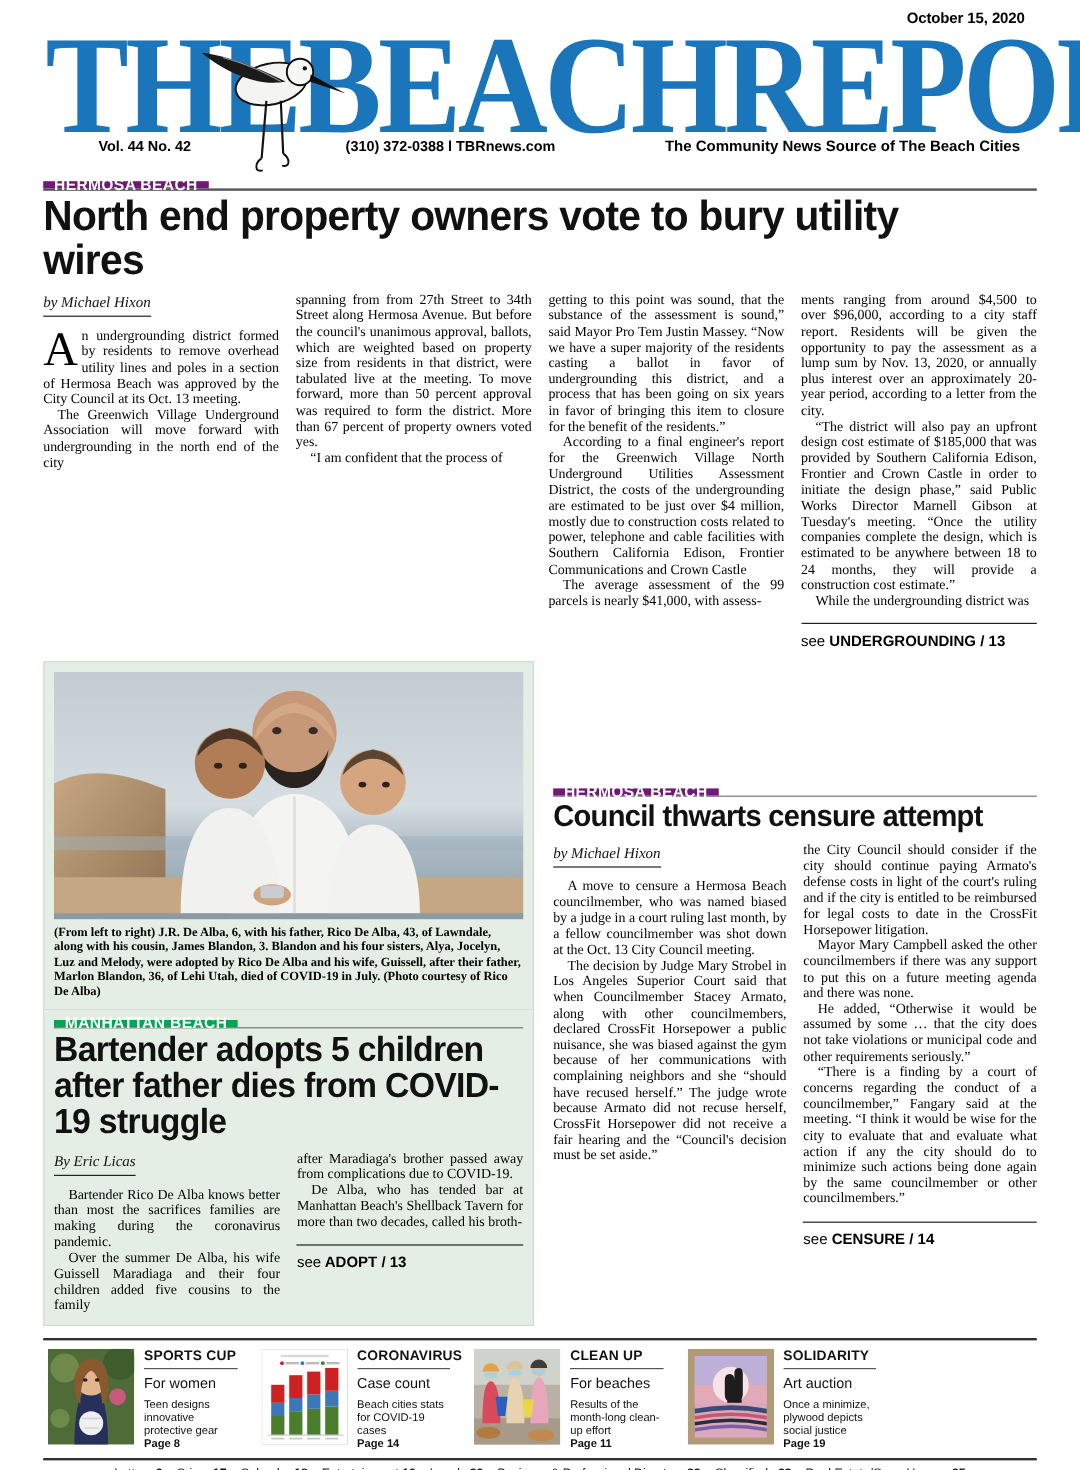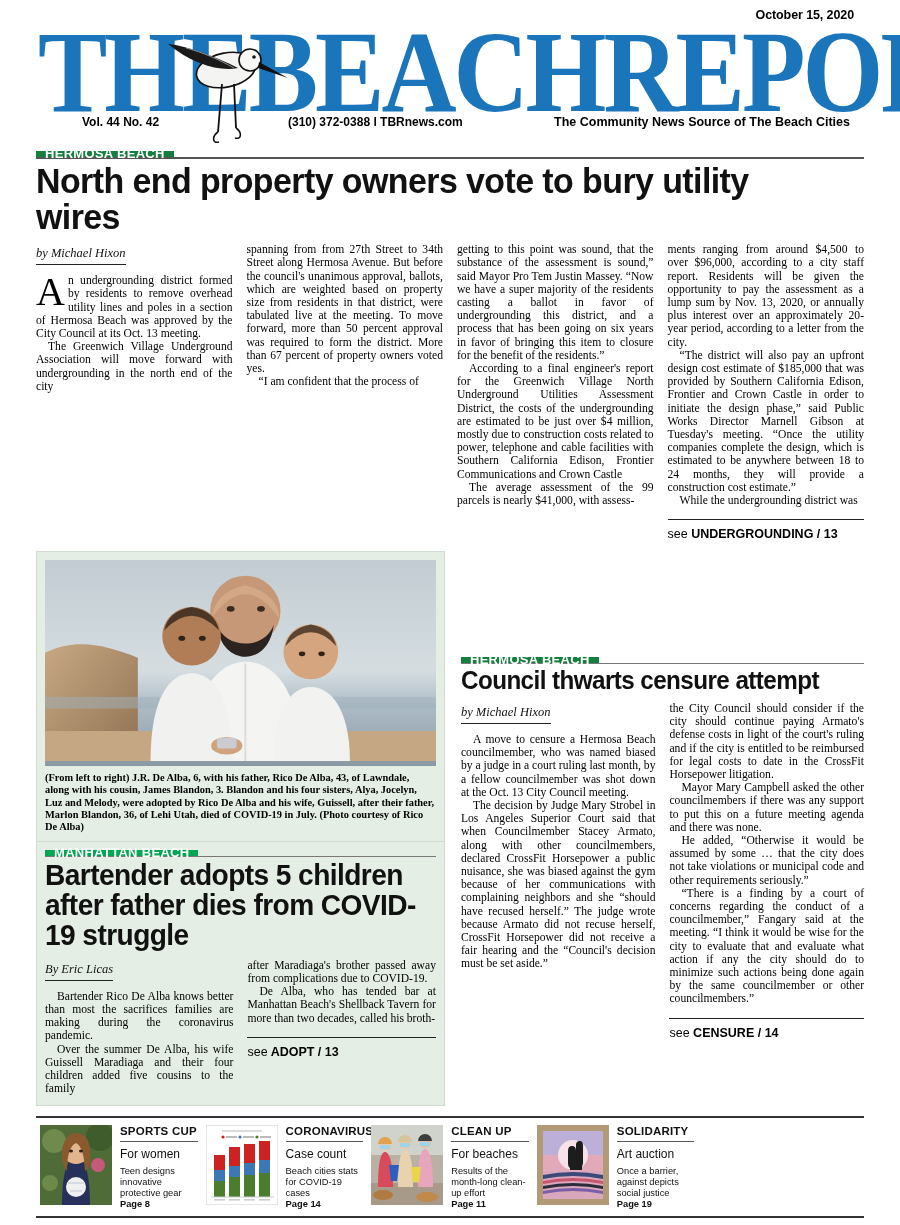--- a/index.html
+++ b/index.html
@@ -83,21 +83,21 @@
   .sec-tag {
     display: inline-block;
     font-family: "Liberation Sans", sans-serif;
     font-weight: bold;
     font-size: 13px;
     color: #fff;
     padding: 3px 9px 3px 9px;
     letter-spacing: 0.3px;
     vertical-align: bottom;
   }
-  .tag-hermosa { background: #15803d; }
+  .tag-hermosa { background: #701a75; }
   .tag-manhattan { background: #00a651; }
   .tag-row {
     position: relative;
     border-bottom: 2px solid #555;
     line-height: 0;
     margin-bottom: 4px;
   }
   .tag-row.sub { border-bottom: 1.5px solid #777; }
 
   
@@ -205,21 +205,21 @@
   .cols2 { display: flex; gap: 14px; }
   .cols2 > div { width: 50%; }
 
   
   .teasers {
     margin: 10px 36px 0 36px;
     border-top: 2px solid #333;
     border-bottom: 2px solid #333;
     padding: 7px 0 7px 0;
     display: flex;
-    gap: 0;
+    gap: 12px;
   }
   .teaser { display: flex; width: 20%; padding: 0 4px; }
   .teaser .thumb {
     width: 72px; height: 80px;
     flex: 0 0 72px;
     overflow: hidden;
     position: relative;
   }
   .teaser .tcopy {
     padding-left: 8px;
@@ -545,21 +545,21 @@
           <rect x="33" y="40" width="12" height="5" fill="#1d1d1d"></rect>
           <path d="M6 50 Q36 44 66 50 L66 54 Q36 48 6 54 Z" fill="#3c4a7a"></path>
           <path d="M6 56 Q36 50 66 56 L66 59 Q36 53 6 59 Z" fill="#c8566e"></path>
           <path d="M6 61 Q36 55 66 61 L66 64 Q36 58 6 64 Z" fill="#2c2c3c"></path>
           <path d="M6 66 Q36 60 66 66 L66 69 Q36 63 6 69 Z" fill="#7a5fa8"></path>
         </svg>
       </div>
       <div class="tcopy">
         <div class="tkicker">SOLIDARITY</div>
         <div class="tsub">Art auction</div>
-        <div class="tdesc">Once a barrier, against depicts social justice</div>
+        <div class="tdesc">Once a minimize, plywood depicts social justice</div>
         <div class="tpage">Page 19</div>
       </div>
     </div>
   </div>
 
   <div class="indexbar">
     <span class="it"><span>Letters</span> <span class="num">6</span></span><span class="dot">•</span><span class="it"><span>Crime</span> <span class="num">17</span></span><span class="dot">•</span><span class="it"><span>Calendar</span> <span class="num">18</span></span><span class="dot">•</span><span class="it"><span>Entertainment</span> <span class="num">19</span></span><span class="dot">•</span><span class="it"><span>Legals</span> <span class="num">20</span></span><span class="dot">•</span><span class="it"><span>Business &amp; Professional Directory</span> <span class="num">22</span></span><span class="dot">•</span><span class="it"><span>Classifieds</span> <span class="num">23</span></span><span class="dot">•</span><span class="it"><span>Real Estate/Open Houses</span> <span class="num">25</span></span>
   </div>
 
 </div>

